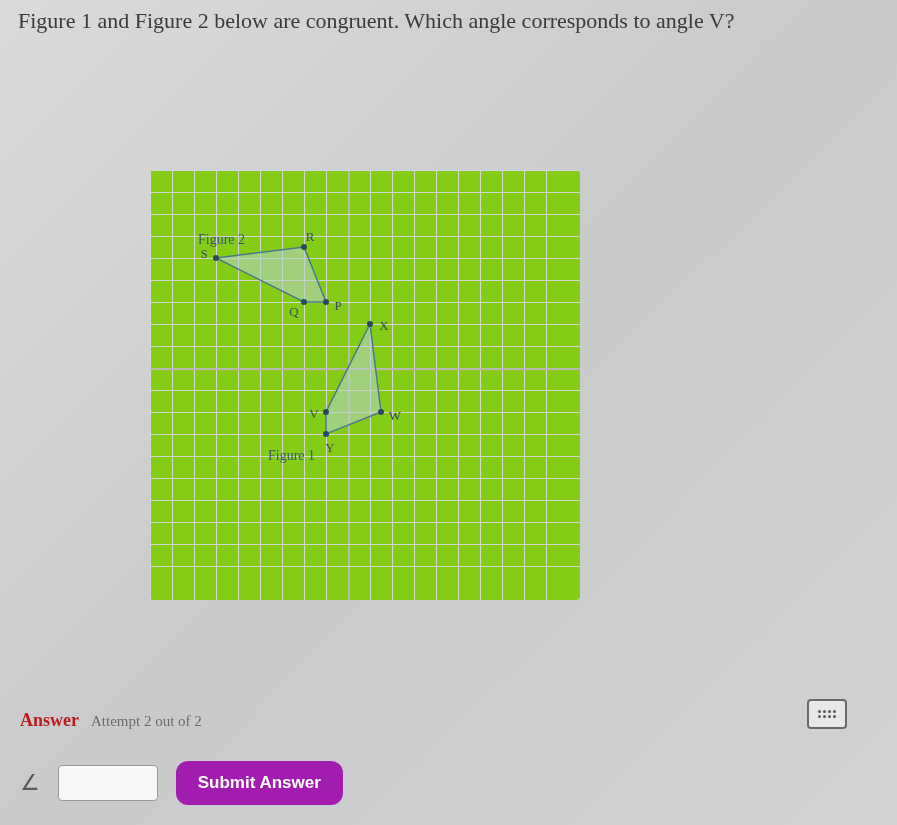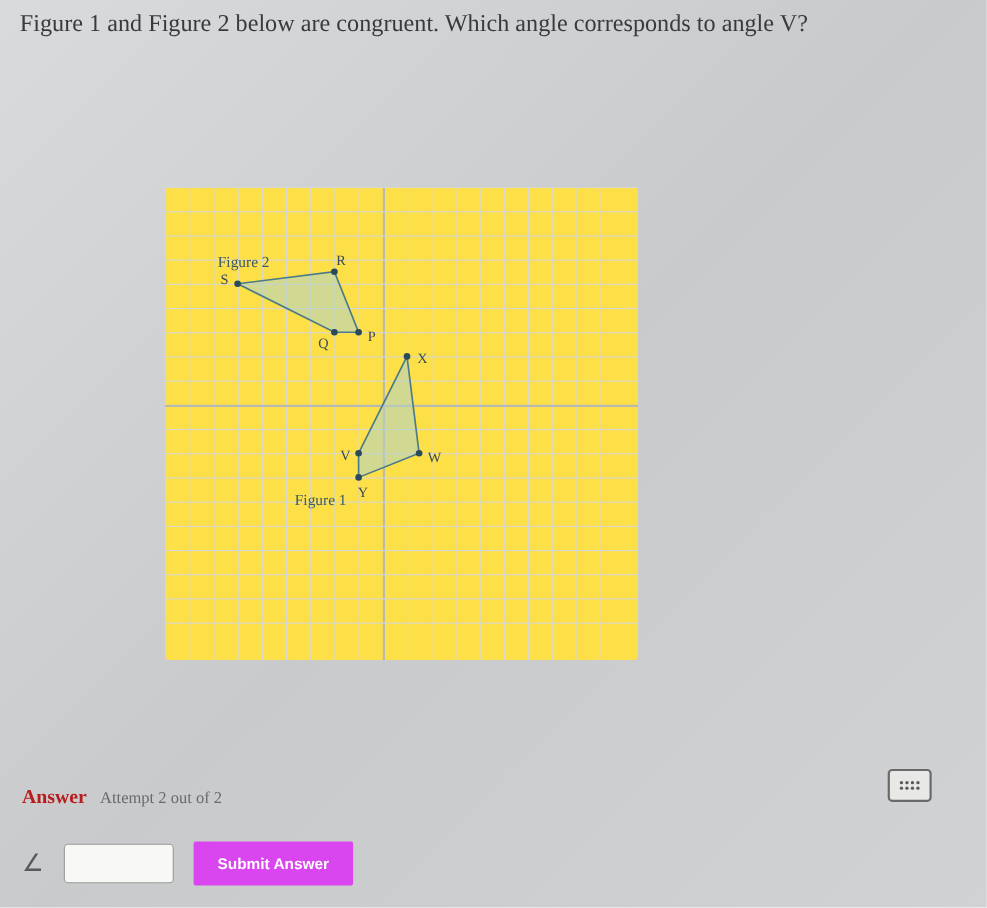--- a/index.html
+++ b/index.html
@@ -18,21 +18,21 @@
     font-size: 22px;
     line-height: 1.5;
     color: #3a3a3a;
   }
   .grid-container {
     position: absolute;
     left: 150px;
     top: 170px;
     width: 430px;
     height: 430px;
-    background: #fde047;
+    background: #84cc16;
     border-radius: 4px;
   }
   .grid {
     position: absolute;
     inset: 0;
   }
   .gl { position: absolute; background: #d6d6d2; }
   .gl.v { width: 1px; height: 100%; top: 0; }
   .gl.h { height: 1px; width: 100%; left: 0; }
   .gl.axis { background: #b8b8b4; width: 2px; }
@@ -97,29 +97,29 @@
   .answer-input {
     width: 100px;
     height: 36px;
     border: 1px solid #9a9a9a;
     border-radius: 4px;
     background: #f8f8f6;
     font-size: 16px;
     padding: 0 8px;
   }
   .submit-btn {
-    background: #d946ef;
+    background: #a21caf;
     color: #fff;
     border: none;
     padding: 12px 22px;
-    font-size: 14px;
+    font-size: 17px;
     font-weight: 600;
     font-family: Arial, sans-serif;
     cursor: pointer;
-    border-radius: 2px;
+    border-radius: 12px;
   }
   .keypad-btn {
     position: absolute;
     right: 50px;
     bottom: 96px;
     width: 40px;
     height: 30px;
     border: 2px solid #6a6a6a;
     border-radius: 4px;
     background: #e8e8e6;

